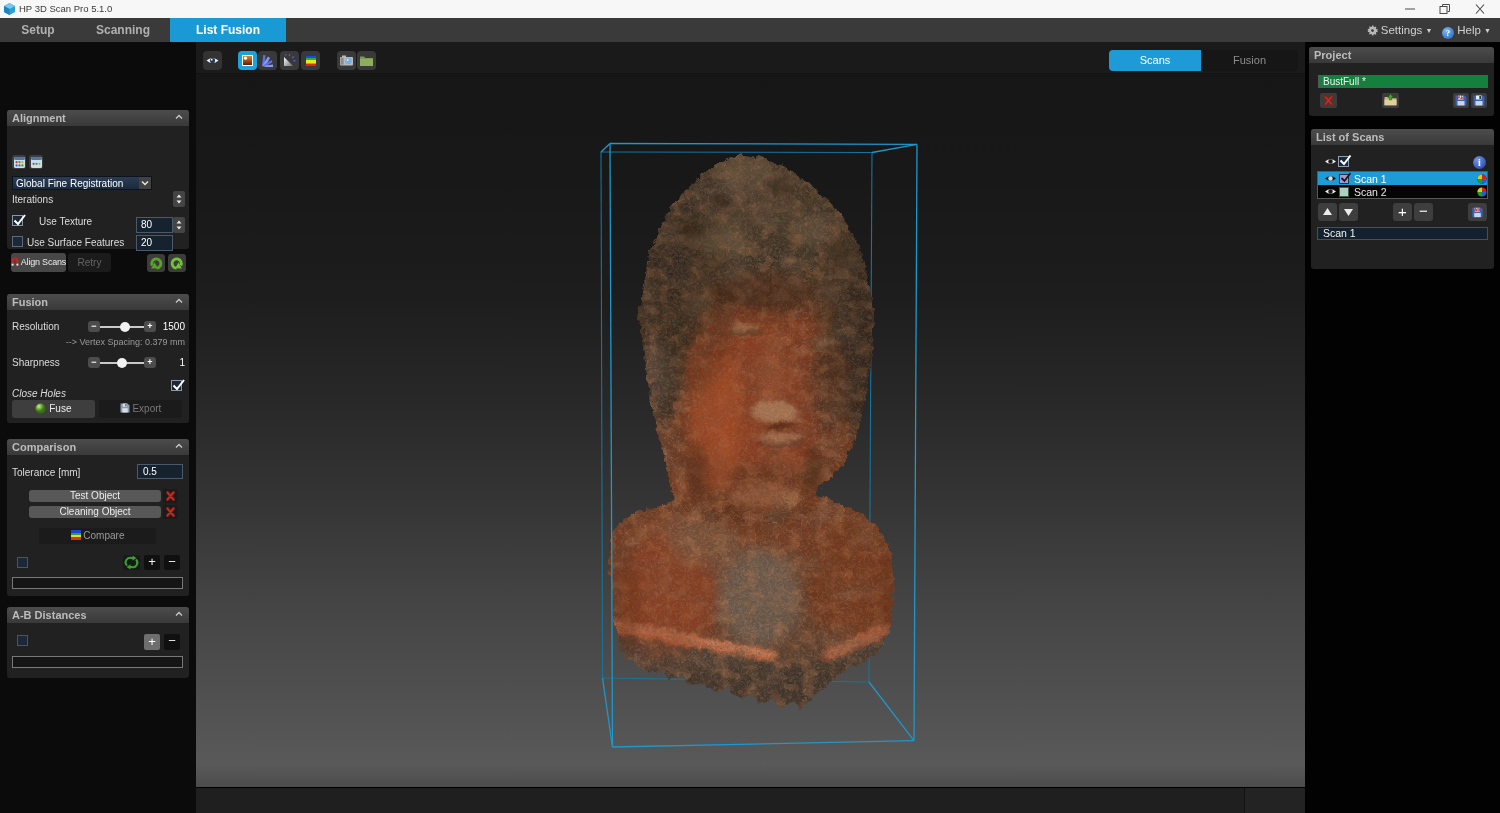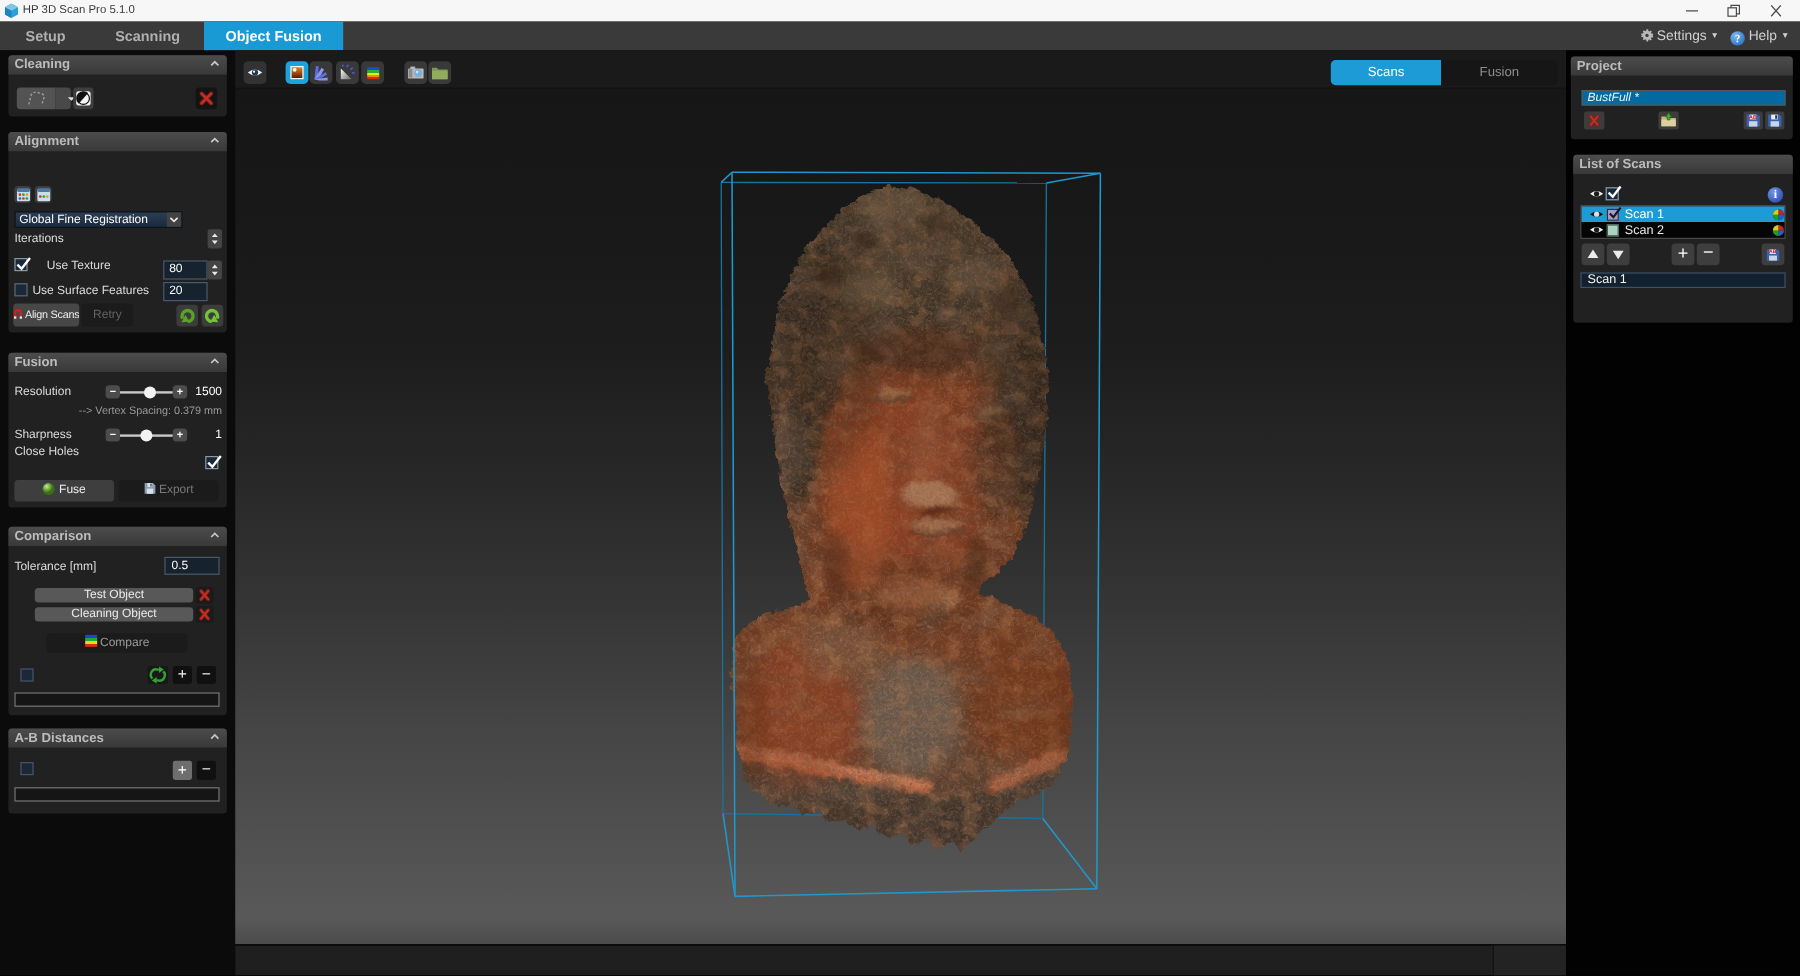--- a/index.html
+++ b/index.html
@@ -47,21 +47,21 @@
   <svg class="abs" style="left:1400px;top:0" width="100" height="18">
     <line x1="5" y1="9" x2="15" y2="9" stroke="#4a4a4a" stroke-width="1"></line>
     <rect x="40" y="6.5" width="7" height="7" fill="none" stroke="#4a4a4a"></rect>
     <path d="M42.5 6.5 V4.5 H49.5 V11.5 H47.5" fill="none" stroke="#4a4a4a"></path>
     <path d="M76 4.5 L84 13.5 M84 4.5 L76 13.5" stroke="#4a4a4a" stroke-width="1.1"></path>
   </svg>
 
   <div id="menubar" class="abs"></div>
   <div class="tab" style="left:0px;width:76px;">Setup</div>
   <div class="tab" style="left:76px;width:94px;">Scanning</div>
-  <div class="tab active" style="left:170px;width:116px;">Object Fusion</div>
+  <div class="tab active" style="left:170px;width:116px;">List Fusion</div>
   <div id="mright">
     <svg width="11" height="11" viewBox="0 0 24 24" style="vertical-align:-1.5px">
         <path fill="#b8b8b8" d="M12 8a4 4 0 100 8 4 4 0 000-8zm9 4l2.5-.5-.6-2.9-2.6.4a7 7 0 00-1.1-1.9l1.5-2.1-2.2-2-1.9 1.8a7 7 0 00-2.1-.8L14 1h-3l-.5 2.6a7 7 0 00-2.1.8L6.5 2.6l-2.2 2 1.5 2.1a7 7 0 00-1.1 1.9l-2.6-.4-.6 2.9L4 12l-2.5.5.6 2.9 2.6-.4a7 7 0 001.1 1.9l-1.5 2.1 2.2 2 1.9-1.8a7 7 0 002.1.8L11 23h3l.5-2.6a7 7 0 002.1-.8l1.9 1.8 2.2-2-1.5-2.1a7 7 0 001.1-1.9l2.6.4.6-2.9L21 12z"></path>
         <circle cx="12" cy="12" r="3" fill="#3a3a3a"></circle>
       </svg>
     Settings <span style="font-size:7px;vertical-align:1px;">▼</span>&nbsp;&nbsp;
     <span style="display:inline-block;width:12px;height:12px;border-radius:6px;background:radial-gradient(circle at 35% 30%, #7bb8ec, #1c64bd);color:#fff;font-size:9px;font-weight:bold;text-align:center;line-height:12px;vertical-align:-2px;font-family:'Liberation Serif',serif;">?</span>
     Help <span style="font-size:7px;vertical-align:1px;">▼</span>
   </div>
 
@@ -308,48 +308,22 @@
       <line x1="610" y1="143.5" x2="612.5" y2="747"></line>
       <line x1="917" y1="144.4" x2="914" y2="740.6"></line>
       <line x1="612.5" y1="747" x2="914" y2="740.6"></line>
       <line x1="601" y1="152" x2="610" y2="143.5"></line>
       <line x1="872" y1="152.5" x2="917" y2="144.4"></line>
       <line x1="602.5" y1="678" x2="612.5" y2="747"></line>
       <line x1="869" y1="682" x2="914" y2="740.6"></line>
     </g>
   </svg>
 
-  <div class="panel" style="left:7px;top:46px;width:182px;height:51px;">
-    <div class="phead">Cleaning</div>
-    <svg class="chev" viewBox="0 0 8 8">
-        <path d="M1 5.5 L4 2.5 L7 5.5" fill="none" stroke="#c8c8c8" stroke-width="1.4"></path>
-      </svg>
-
-    <div class="abs" style="left:7px;top:27px;width:32px;height:18px;background:#535353;border-radius:3px 0 0 3px;"></div>
-    <div class="abs" style="left:39px;top:27px;width:13px;height:18px;background:#494949;border-radius:0 3px 3px 0;"></div>
-    <svg class="abs" style="left:7px;top:27px;" width="52" height="18" viewBox="0 0 52 18">
-      <path d="M10 14 L12 6 Q14 3 17 4 L21 5 Q24 7 22 10 L21 14" fill="none" stroke="#9a9a9a" stroke-width="1.2" stroke-dasharray="2 1.6"></path>
-      <path d="M42.5 8 L45.5 11 L48.5 8" fill="#e0e0e0" stroke="none"></path>
-    </svg>
-
-    <div class="abs" style="left:54px;top:27px;width:17px;height:18px;background:#3e3e3e;border-radius:3px;"></div>
-    <svg class="abs" style="left:54px;top:27px;" width="17" height="18" viewBox="0 0 17 18">
-      <rect x="2.5" y="3" width="12" height="12" rx="2" fill="#f5f5f5"></rect>
-      <path d="M4.5 13.5 A 5.2 5.2 0 0 1 12.5 4.5 Z" fill="#111"></path>
-      <circle cx="8.5" cy="9" r="5" fill="none" stroke="#111" stroke-width="1"></circle>
-    </svg>
-
-    <div class="abs" style="left:156px;top:27px;width:18px;height:18px;background:#141414;border-radius:3px;"></div>
-    <svg class="abs" style="left:156px;top:27px;" width="18" height="18" viewBox="0 0 18 18">
-      <path d="M5 5 L13 13 M13 5 L5 13" stroke="#8c1d15" stroke-width="3.4" stroke-linecap="round"></path>
-      <path d="M5 5 L13 13 M13 5 L5 13" stroke="#c03026" stroke-width="1.8" stroke-linecap="round"></path>
-    </svg>
-  </div>
-
-  <div class="panel" style="left:7px;top:110px;width:182px;height:167px;padding-left:32px;">
+
+  <div class="panel" style="left:7px;top:110px;width:182px;height:139px;padding-left:32px;">
     <div class="phead">Alignment</div>
     <svg class="chev" viewBox="0 0 8 8">
         <path d="M1 5.5 L4 2.5 L7 5.5" fill="none" stroke="#c8c8c8" stroke-width="1.4"></path>
       </svg>
 
     <div class="abs" style="left:5px;top:45px;width:14px;height:14px;background:#3e3e3e;border-radius:3px;"></div>
     <svg class="abs" style="left:6.5px;top:46.5px;" width="11" height="11" viewBox="0 0 11 11">
       <rect x="0" y="0" width="11" height="11" rx="1.5" fill="#c8dff0"></rect>
       <rect x="0" y="0" width="11" height="3" rx="1.5" fill="#4a78a8"></rect>
       <circle cx="2.6" cy="5.2" r="1.1" fill="#e03020"></circle>
@@ -432,21 +406,21 @@
     <div class="sbtn" style="left:137px;top:27px;">+</div>
     <div class="lbl" style="left:152px;top:27px;width:26px;text-align:right;color:#fff;">1500</div>
     <div class="lbl" style="left:0;top:43px;width:178px;text-align:right;color:#9a9a9a;font-size:9px;">--&gt; Vertex Spacing: 0.379 mm</div>
     <div class="lbl" style="left:5px;top:63px;">Sharpness</div>
 
     <div class="sbtn" style="left:81px;top:63px;">−</div>
     <div class="abs" style="left:93px;top:68px;width:44px;height:1.6px;background:#c8c8c8;"></div>
     <div class="abs" style="left:110px;top:63.5px;width:10px;height:10px;border-radius:5px;background:#f2f2f2;"></div>
     <div class="sbtn" style="left:137px;top:63px;">+</div>
     <div class="lbl" style="left:152px;top:63px;width:26px;text-align:right;color:#fff;">1</div>
-    <div class="lbl" style="left:5px;top:77px;">Close Holes</div>
+    <div class="lbl" style="left:5px;top:94px;font-style:italic;">Close Holes</div>
     <div class="cb" style="left:164px;top:86px;width:11px;height:11px;"></div>
     <svg class="abs" style="left:163px;top:82px;" width="18" height="17" viewBox="0 0 18 17">
         <path d="M3.5 9.5 L7 13 L14 4" fill="none" stroke="#fff" stroke-width="2"></path>
       </svg>
 
     <div class="btn" style="left:5px;top:106px;width:83px;height:18px;line-height:18px;background:#3e3e3e;">
       <svg width="11" height="11" style="vertical-align:-2px">
           <circle cx="5.5" cy="5.5" r="5" fill="url(#fuseg)"></circle>
           <defs>
             <radialGradient id="fuseg" cx="0.35" cy="0.3">
@@ -508,21 +482,21 @@
         <path d="M1 5.5 L4 2.5 L7 5.5" fill="none" stroke="#c8c8c8" stroke-width="1.4"></path>
       </svg>
     <div class="cb" style="left:10px;top:28px;border-color:#46556a;"></div>
     <div class="abs" style="left:137px;top:27px;width:16px;height:16px;background:#6e6e6e;border-radius:2px;color:#fff;font-size:13px;text-align:center;line-height:15px;">+</div>
     <div class="abs" style="left:157px;top:27px;width:16px;height:16px;background:#101010;border-radius:2px;color:#f0f0f0;font-size:13px;text-align:center;line-height:14px;">−</div>
     <div class="tfield" style="left:5px;top:49px;width:171px;height:12px;"></div>
   </div>
 
   <div class="panel" style="left:1309px;top:47px;width:185px;height:69px;">
     <div class="phead">Project</div>
-    <div class="abs" style="left:9px;top:28px;width:170px;height:13px;background:#0369a1;border:1px solid #585858;color:#f0f0f0;font-size:10px;line-height:11px;padding-left:4px;font-style:italic;">BustFull *</div>
+    <div class="abs" style="left:9px;top:28px;width:170px;height:13px;background:#15803d;border:1px solid #585858;color:#f0f0f0;font-size:10px;line-height:11px;padding-left:4px;">BustFull *</div>
 
     <div class="abs" style="left:11px;top:46px;width:17px;height:15px;background:#3c3c3c;border-radius:2px;"></div>
     <svg class="abs" style="left:11px;top:46px;" width="17" height="15" viewBox="0 0 17 15">
         <path d="M5.5 4 L11.5 11 M11.5 4 L5.5 11" stroke="#8c1d15" stroke-width="3" stroke-linecap="round"></path>
         <path d="M5.5 4 L11.5 11 M11.5 4 L5.5 11" stroke="#c03026" stroke-width="1.5" stroke-linecap="round"></path>
       </svg>
 
     <div class="abs" style="left:73px;top:46px;width:17px;height:15px;background:#3c3c3c;border-radius:2px;"></div>
     <svg class="abs" style="left:73px;top:46px;" width="17" height="15" viewBox="0 0 17 15">
       <path d="M2.5 4 h4 l1 1.3 H14.5 v7 H2.5 Z" fill="#c8b276"></path>

